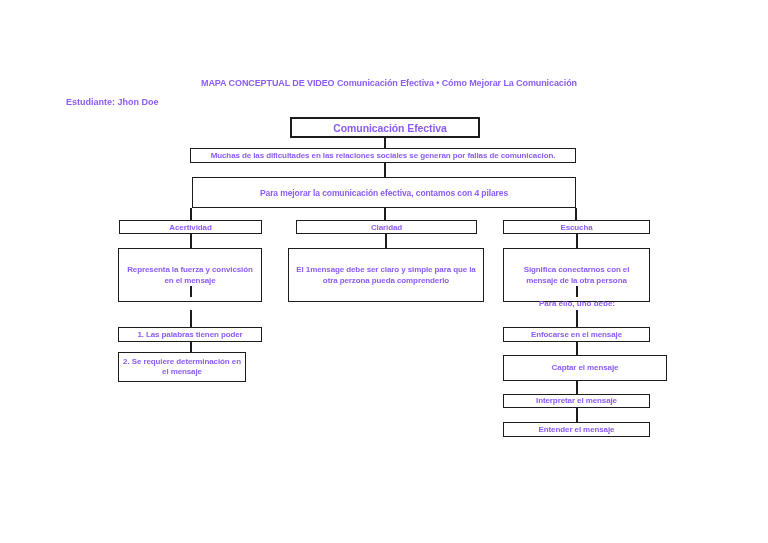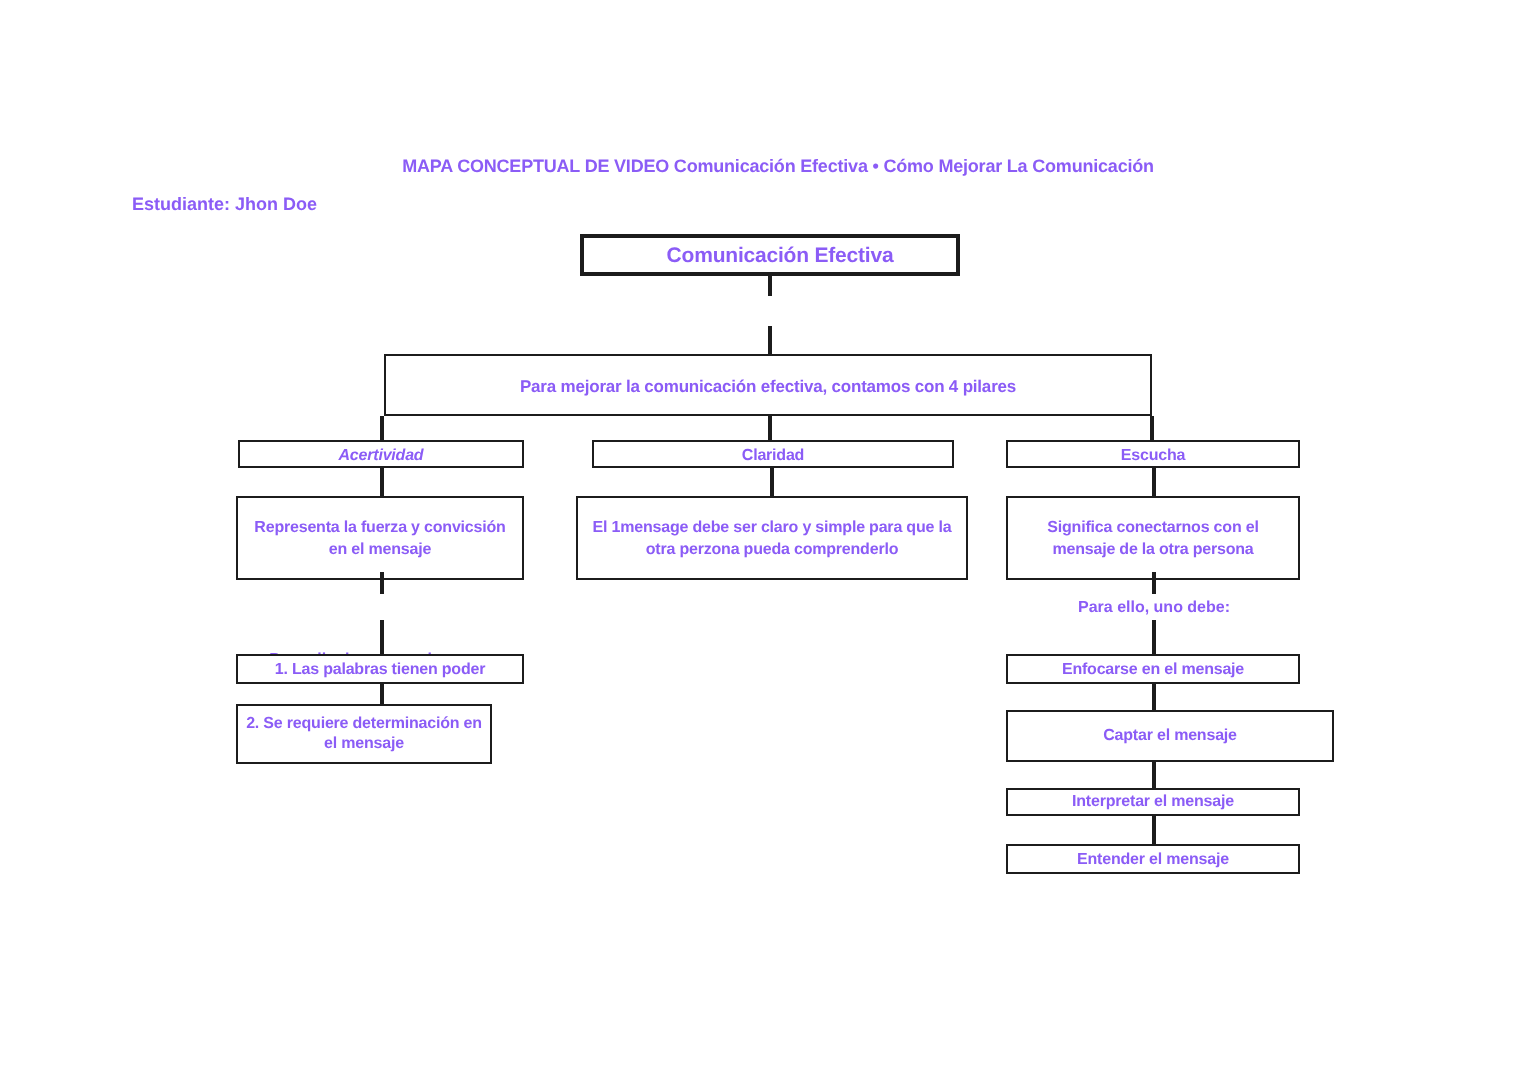--- a/index.html
+++ b/index.html
@@ -17,24 +17,24 @@
   }
   .box {
     position:absolute; box-sizing:border-box; background:#ffffff;
     border:1.5px solid #1c1c1c; display:flex; align-items:center; justify-content:center;
     text-align:center; font-weight:bold; letter-spacing:-0.1px;
   }
   .root-box   { left:290px; top:117px; width:190px; height:21px; border-width:2px; font-size:10.5px;padding-left:10px; }
   .premise-box{ left:190px; top:148px; width:386px; height:15px; font-size:8px; }
   .pillars-box{ left:192px; top:177px; width:384px; height:31px; font-size:8.5px; }
   .hdr  { top:220px; height:14px; font-size:8px; }
-  .hdr-1 { left:119px; width:143px;font-style:italic; }
+  .hdr-1 { left:119px; width:143px; }
   .hdr-2 { left:296px; width:181px; }
   .hdr-3 { left:503px; width:147px; }
-  .desc { top:248px; height:42px; font-size:8px; line-height:11px; padding:12px 3px; }
+  .desc { top:248px; height:54px; font-size:8px; line-height:11px; padding:12px 3px; }
   .desc-1 { left:118px; width:144px; }
   .desc-2 { left:288px; width:196px; }
   .desc-3 { left:503px; width:147px; }
   .bridge-label {
     position:absolute; top:299px; transform:translateX(-50%);
     font-size:8px; font-weight:bold; white-space:nowrap;
   }
   .bridge-left  { left:188px;margin-top:26px; }
   .bridge-right { left:577px; }
   .step { font-size:8px; line-height:10px; padding:0 3px; }
@@ -50,20 +50,21 @@
 <body>
 
 <div class="stage">
 
   <div class="doc-title">MAPA CONCEPTUAL DE VIDEO Comunicación Efectiva • Cómo Mejorar La Comunicación</div>
   <div class="student">Estudiante: Jhon Doe</div>
 
   <div class="box root-box">Comunicación Efectiva</div>
   <div class="vline" style="left:384px; top:138px; height:10px;"></div>
 
+  <div class="box premise-box">Muchas de las dificultades en las relaciones sociales se generan por fallas de comunicacion.</div>
   <div class="vline" style="left:384px; top:163px; height:14px;"></div>
 
   <div class="box pillars-box">Para mejorar la comunicación efectiva, contamos con 4 pilares</div>
   <div class="vline" style="left:190px; top:208px; height:12px;"></div>
   <div class="vline" style="left:384px; top:208px; height:12px;"></div>
   <div class="vline" style="left:575px; top:208px; height:12px;"></div>
 
   <div class="box hdr hdr-1">Acertividad</div>
   <div class="box hdr hdr-2">Claridad</div>
   <div class="box hdr hdr-3">Escucha</div>

